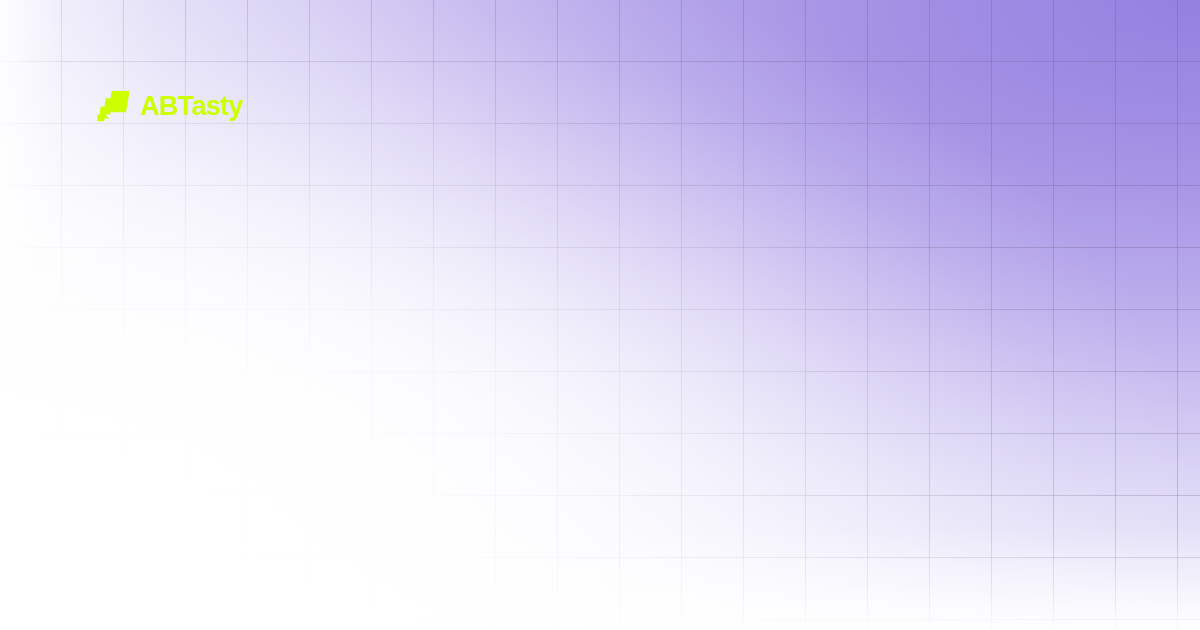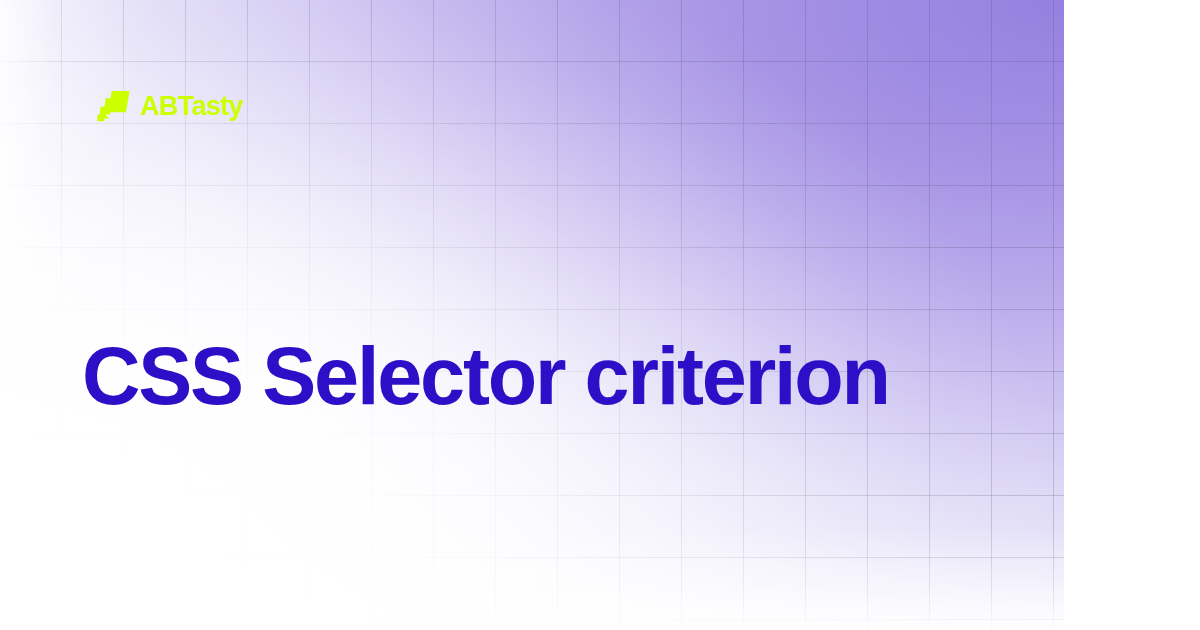--- a/index.html
+++ b/index.html
@@ -6,21 +6,21 @@
 
   html, body {
     width: 1200px;
     height: 630px;
     overflow: hidden;
     background: #ffffff;
   }
 
   .banner {
     position: relative;
-    width: 1064px;
+    width: 1200px;
     height: 630px;
     overflow: hidden;
     background: #ffffff;
     font-family: "Liberation Sans", "DejaVu Sans", sans-serif;
   }
 
   
 
   
   .bg-purple {
@@ -150,17 +150,16 @@
     <div class="logo">
       <svg class="logo-mark" viewBox="0 0 40 36" aria-hidden="true">
         <path fill="#ccff00" d="M15.6 3.0 L33.6 3.0 L30.0 24.2 L12.6 24.2 Z"></path>
         <path fill="#ccff00" d="M9.6 10.2 L16.2 10.2 L14.2 26.6 L7.6 26.6 Z"></path>
         <path fill="#ccff00" d="M4.6 18.4 L11.0 18.4 L9.6 30.0 L3.2 30.0 Z"></path>
         <path fill="#ccff00" d="M1.4 26.4 L9.0 26.4 L13.6 30.6 L8.4 30.6 L8.4 33.2 L1.4 33.2 Z"></path>
       </svg>
       <span class="logo-word">ABTasty</span>
     </div>
 
-    <h1 class="headline">CSS Selector criterion</h1>
 
 
   </div>
 </div>
 
 </body></html>

